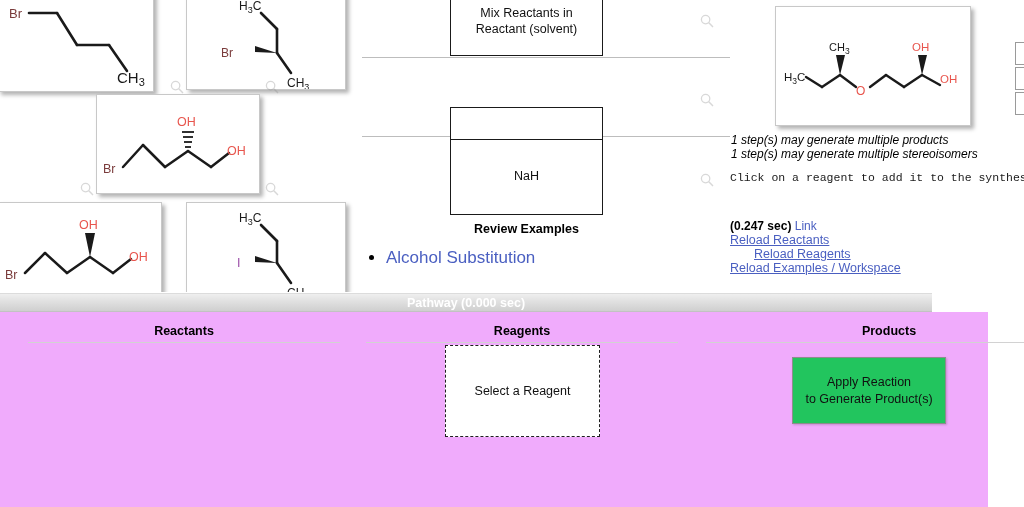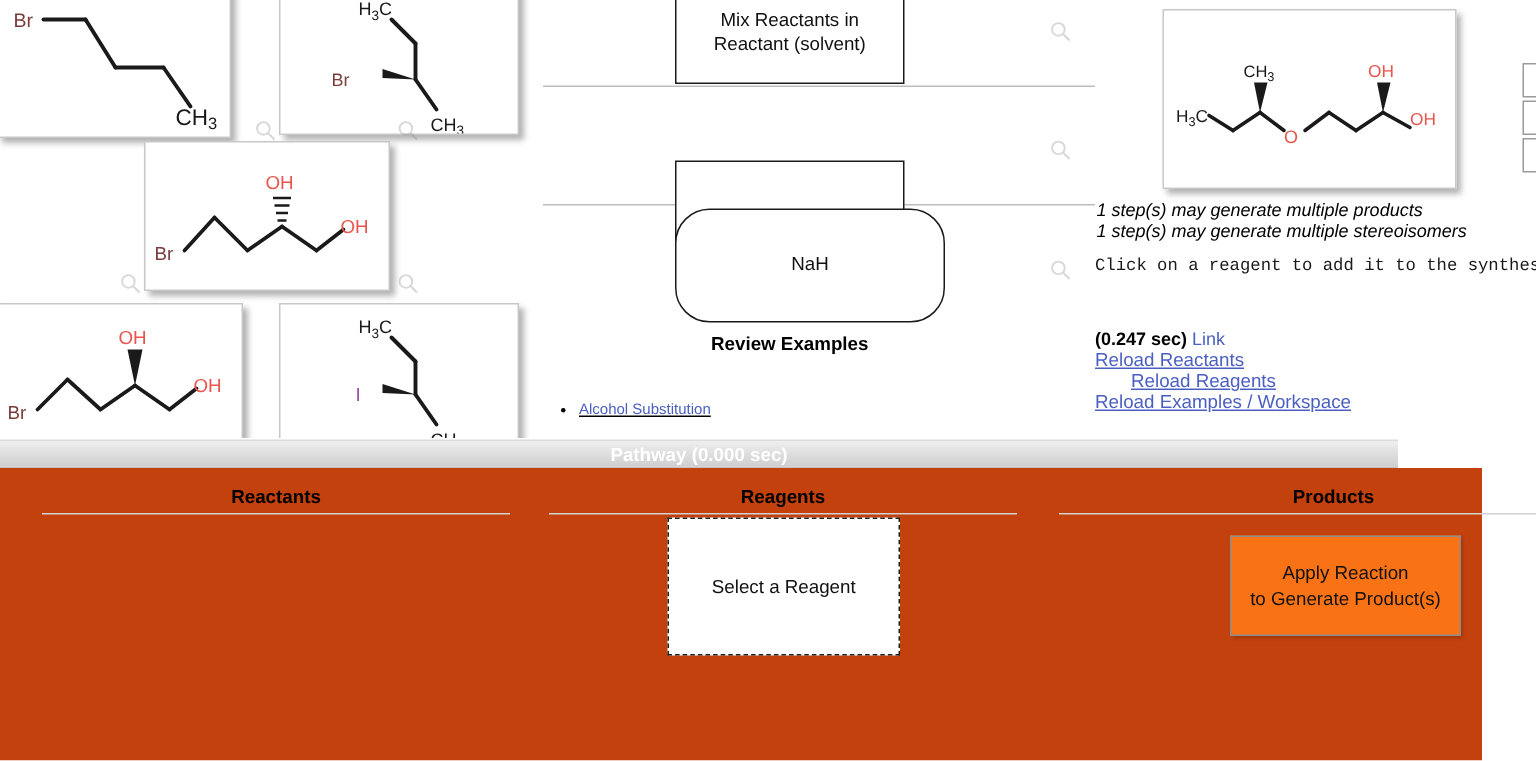--- a/index.html
+++ b/index.html
@@ -53,24 +53,23 @@
     background: #bdbdbd;
   }
   #review-examples {
     position: absolute;
     font-weight: bold;
     font-size: 12.5px;
     text-align: center;
   }
   #review-list {
     position: absolute;
-    left: 368px; top: 268px;
+    left: 368px; top: 248px;
     margin: 0; padding: 0 0 0 18px;
-    font-size: 10px;
-    text-decoration: underline;
+    font-size: 17px;
   }
   #review-list li { color: #000; }
   #review-list a, .blue-link {
     color: #4a5fc1; text-decoration: none; cursor: pointer;
   }
 
   
   #prod-card {
     position: absolute; left: 775px; top: 6px; width: 196px; height: 120px;
   }
@@ -118,40 +117,40 @@
   #pathway-bar span {
     position: absolute; left: 0; right: 0; top: 2px;
     text-align: center;
     font-weight: bold; font-size: 12.5px;
     color: #ffffff;
   }
 
   
   #pathway-area {
     position: absolute; left: 0; top: 312px; width: 988px; height: 195px;
-    background: #c2410c;
+    background: #f0abfc;
   }
   .col-head {
     position: absolute;
     font-weight: bold; font-size: 12.5px; text-align: center;
   }
   .col-rule {
     position: absolute; height: 1px; background: #d2d2d2;
   }
   .drop-zone {
     position: absolute;
     border: 1px dashed #1f1f1f;
     background: #fff;
     display: flex; align-items: center; justify-content: center;
     font-size: 12.5px; color: #111;
     cursor: pointer;
   }
   #apply-btn {
-    position: absolute; left: 820px; top: 357px; width: 154px; height: 67px;
-    background: #f97316;
+    position: absolute; left: 792px; top: 357px; width: 154px; height: 67px;
+    background: #22c55e;
     border: 1px solid #8d8d8d;
     box-shadow: 1px 1px 2px rgba(0,0,0,0.18);
     display: flex; align-items: center; justify-content: center;
     text-align: center; line-height: 1.3;
     font-size: 12.5px; color: #111; cursor: pointer;
   }
 </style>
 </head>
 <body>
 
@@ -278,21 +277,21 @@
   <div class="reagent-box" style="left:450px; top:59px; width:153px; height:76px;margin-top:48px;">
     <span>NaOH</span>
   </div>
   <span class="mag" style="left:700px; top:93px;">
     <svg viewBox="0 0 14 14" width="14" height="14">
         <circle cx="5.6" cy="5.6" r="4.2" fill="none" stroke="#888" stroke-width="1.3"></circle>
         <line x1="8.8" y1="8.8" x2="13" y2="13" stroke="#888" stroke-width="1.5"></line>
       </svg>
   </span>
 
-  <div class="reagent-box" style="left:450px; top:139px; width:180px; height:76px;border-radius:23px;">
+  <div class="reagent-box" style="left:450px; top:139px; width:153px; height:76px;">
     <span>NaH</span>
   </div>
   <span class="mag" style="left:700px; top:173px;">
     <svg viewBox="0 0 14 14" width="14" height="14">
         <circle cx="5.6" cy="5.6" r="4.2" fill="none" stroke="#888" stroke-width="1.3"></circle>
         <line x1="8.8" y1="8.8" x2="13" y2="13" stroke="#888" stroke-width="1.5"></line>
       </svg>
   </span>
 
   <div id="review-examples" style="left:450px; top:222px; width:153px;">Review Examples</div>

